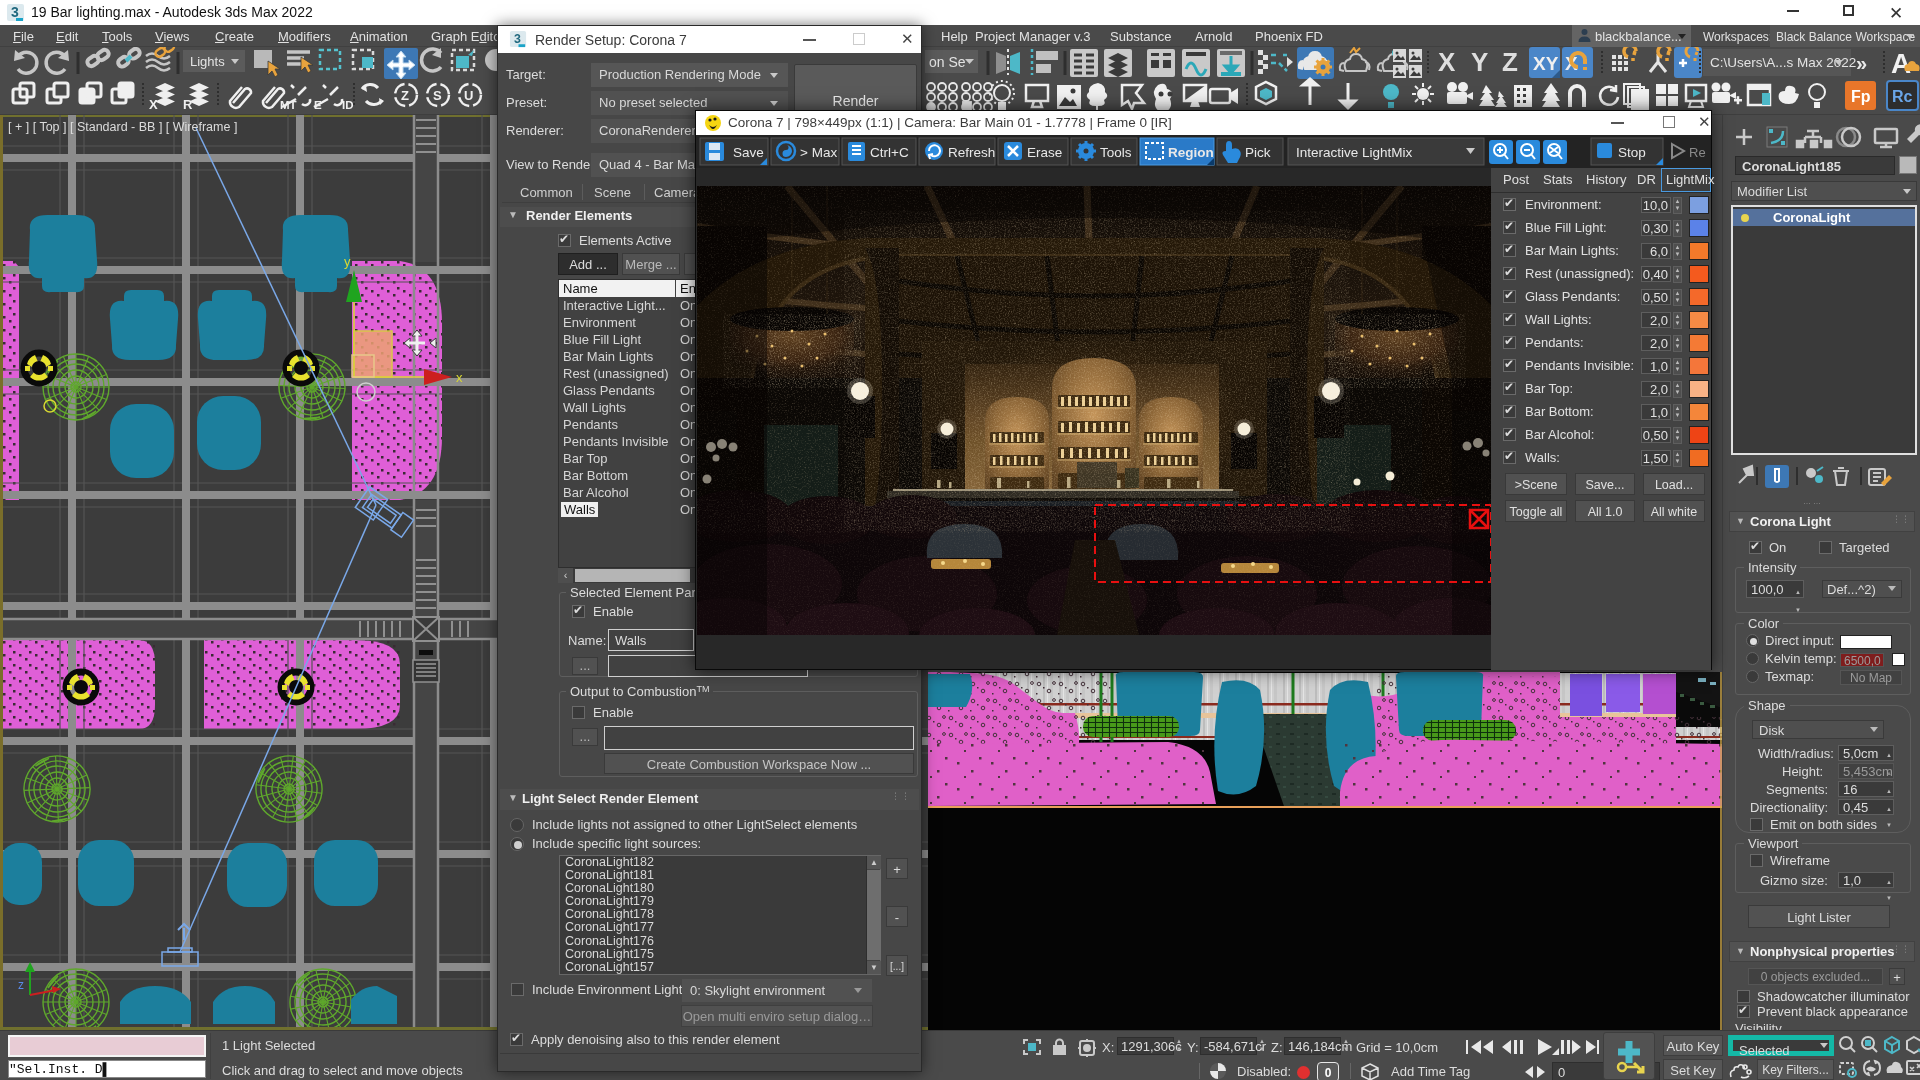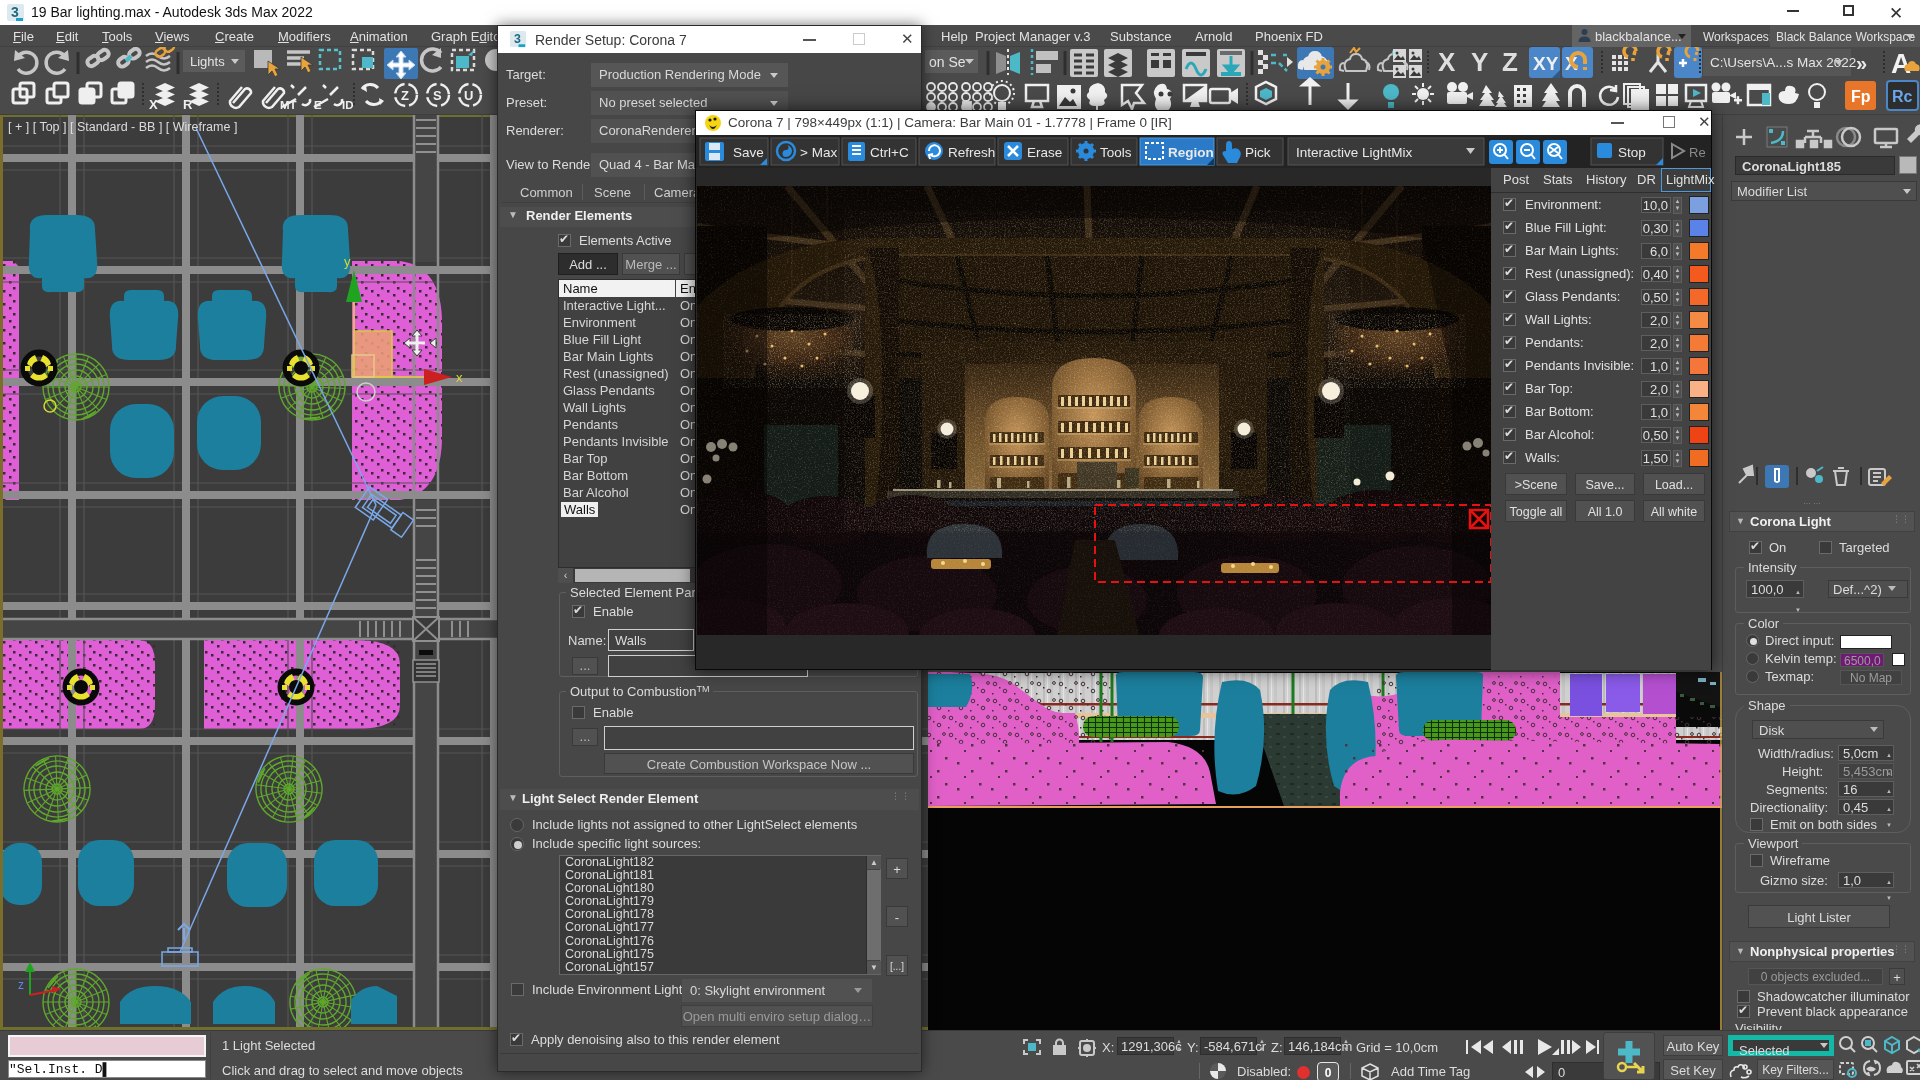--- a/index.html
+++ b/index.html
@@ -792,20 +792,25 @@
       <path d="M186 26 l8 -8 a5.5 5.5 0 1 0 -4 -4 l-8 8 z" fill="#c9c9c9" stroke="none" transform="translate(2,-2)"></path>
     </g>
   </svg>
 
   <div class="abs" style="left:12px;top:41px;width:160px;height:19px;background:#3a3a3a;border:1px solid #2a2a2a;line-height:19px;"><span style="margin-left:6px;font-weight:bold;">CoronaLight185</span></div>
   <div class="abs" style="left:176px;top:41px;width:18px;height:18px;background:#b9b9b9;border:1px solid #777;"></div>
 
   <div class="abs" style="left:8px;top:66px;width:186px;height:20px;background:#4f4f4f;border:1px solid #3a3a3a;line-height:20px;"><span style="margin-left:5px;">Modifier List</span></div>
   <div class="darr" style="left:180px;top:74px;"></div>
 
+  <div class="abs" style="left:8px;top:90px;width:186px;height:250px;background:#3a3a3a;border:2px solid #e0e0e0;">
+    <div class="abs" style="left:0;top:2px;width:182px;height:17px;background:#55719c;color:#fff;font-weight:bold;line-height:17px;">
+      <span style="display:inline-block;width:8px;height:8px;border-radius:50%;background:#e8d44f;margin-left:8px;"></span><span style="margin-left:24px;">CoronaLight</span>
+    </div>
+  </div>
 
   <svg class="abs" style="left:0;top:346px;" width="198" height="30" viewBox="0 0 198 30">
     <g stroke="#c9c9c9" stroke-width="2" fill="none">
       <path d="M16 22 l8 -8 m0 0 l-3 -6 l8 -3 l1 9 z" fill="#c9c9c9"></path>
       <line x1="34" y1="6" x2="34" y2="24" stroke="#2e2e2e"></line>
       <rect x="42" y="4" width="24" height="23" rx="3" fill="#3d78b5" stroke="none"></rect>
       <path d="M51 8 h6 m-5 0 v12 a2.5 2.5 0 0 0 4 0 v-12" stroke="#fff"></path>
       <line x1="74" y1="6" x2="74" y2="24" stroke="#2e2e2e"></line>
       <circle cx="88" cy="12" r="4" fill="#c9c9c9"></circle>
           <circle cx="96" cy="18" r="4" fill="#4db8c8" stroke="none"></circle>
@@ -823,30 +828,30 @@
     <span style="position:absolute;left:6px;top:4px;color:#bbb;font-size:9px;">▼</span>
     <span style="position:absolute;left:20px;top:2px;font-weight:bold;color:#f0f0f0;">Corona Light</span>
     <span style="position:absolute;right:4px;top:2px;color:#8a8a8a;font-size:9px;">⋮⋮</span>
   </div>
   <div class="abs" style="left:26px;top:426px;"><span class="cb chk"></span><span style="position:relative;top:-2px;margin-left:7px;">On</span></div>
   <div class="abs" style="left:96px;top:426px;"><span class="cb"></span><span style="position:relative;top:-2px;margin-left:7px;">Targeted</span></div>
 
   <div class="abs" style="left:12px;top:452px;width:176px;height:46px;border:1px solid #5e5e5e;border-radius:3px;">
     <div class="abs" style="left:8px;top:-8px;background:#4a4a4a;padding:0 4px;">Intensity</div>
     <div class="abs" style="left:10px;top:12px;width:58px;height:18px;background:#3a3a3a;border:1px solid #5e5e5e;line-height:18px;"><span style="margin-left:4px;">100,0</span><span style="position:absolute;right:2px;top:2px;font-size:6px;color:#bbb;">▲<br>▼</span></div>
-    <div class="abs" style="left:92px;top:12px;width:80px;height:18px;background:#4f4f4f;border:1px solid #3a3a3a;line-height:18px;"><span style="margin-left:4px;">Def...^2)</span></div>
+    <div class="abs" style="left:86px;top:12px;width:80px;height:18px;background:#4f4f4f;border:1px solid #3a3a3a;line-height:18px;"><span style="margin-left:4px;">Def...^2)</span></div>
     <div class="darr" style="left:152px;top:18px;border-top-color:#bbb;"></div>
   </div>
 
   <div class="abs" style="left:12px;top:508px;width:176px;height:72px;border:1px solid #5e5e5e;border-radius:3px;">
     <div class="abs" style="left:8px;top:-8px;background:#4a4a4a;padding:0 4px;">Color</div>
     <div class="abs" style="left:10px;top:10px;"><span style="display:inline-block;width:13px;height:13px;border-radius:50%;background:#3a3a3a;border:1px solid #666;position:relative;"><span style="position:absolute;left:3px;top:3px;width:7px;height:7px;border-radius:50%;background:#e0e0e0;"></span></span><span style="position:relative;top:-2px;margin-left:6px;">Direct input:</span></div>
     <div class="abs" style="left:104px;top:11px;width:52px;height:14px;background:#ffffff;border:1px solid #222;"></div>
     <div class="abs" style="left:10px;top:28px;"><span style="display:inline-block;width:13px;height:13px;border-radius:50%;background:#3a3a3a;border:1px solid #666;"></span><span style="position:relative;top:-2px;margin-left:6px;">Kelvin temp:</span></div>
-    <div class="abs gtxt" style="left:104px;top:29px;width:44px;height:14px;background:#701a75;border:1px solid #555;line-height:14px;font-size:12px;"><span style="margin-left:3px;">6500,0</span></div>
+    <div class="abs gtxt" style="left:104px;top:29px;width:44px;height:14px;background:#7f1d1d;border:1px solid #555;line-height:14px;font-size:12px;"><span style="margin-left:3px;">6500,0</span></div>
     <div class="abs" style="left:156px;top:29px;width:13px;height:13px;background:#fff;border:1px solid #222;"></div>
     <div class="abs" style="left:10px;top:46px;"><span style="display:inline-block;width:13px;height:13px;border-radius:50%;background:#3a3a3a;border:1px solid #666;"></span><span style="position:relative;top:-2px;margin-left:6px;">Texmap:</span></div>
     <div class="abs gtxt" style="left:104px;top:46px;width:62px;height:15px;background:#414141;border:1px solid #555;text-align:center;line-height:15px;font-size:12px;">No Map</div>
   </div>
 
   <div class="abs" style="left:12px;top:590px;width:176px;height:128px;border:1px solid #5e5e5e;border-radius:14px;">
     <div class="abs" style="left:8px;top:-8px;background:#4a4a4a;padding:0 4px;">Shape</div>
     <div class="abs" style="left:16px;top:14px;width:132px;height:19px;background:#4f4f4f;border:1px solid #3a3a3a;line-height:19px;"><span style="margin-left:6px;">Disk</span></div>
     <div class="darr" style="left:134px;top:21px;border-top-color:#bbb;"></div>
     <div class="abs" style="left:22px;top:40px;">Width/radius:</div>
@@ -1028,20 +1033,21 @@
   <div class="abs fld" style="left:93px;top:37px;width:197px;height:24px;line-height:24px;background:#565656;"><span style="margin-left:8px;">Production Rendering Mode</span></div>
   <div class="darr" style="left:272px;top:47px;"></div>
   <div class="abs" style="left:8px;top:69px;">Preset:</div>
   <div class="abs fld gtxt" style="left:93px;top:65px;width:197px;height:24px;line-height:24px;background:#515151;"><span style="margin-left:8px;">No preset selected</span></div>
   <div class="darr" style="left:272px;top:75px;"></div>
   <div class="abs" style="left:8px;top:97px;">Renderer:</div>
   <div class="abs fld" style="left:93px;top:93px;width:197px;height:24px;line-height:24px;background:#515151;"><span style="margin-left:8px;">CoronaRenderer</span></div>
   <div class="abs" style="left:8px;top:131px;">View to Render:</div>
   <div class="abs fld" style="left:93px;top:127px;width:197px;height:24px;line-height:24px;background:#515151;"><span style="margin-left:8px;">Quad 4 - Bar Main 0</span></div>
 
+  <div class="abs" style="left:296px;top:38px;width:123px;height:72px;background:#5a5a5a;border:1px solid #3a3a3a;border-radius:2px;text-align:center;line-height:72px;color:#ececec;font-size:14px;">Render</div>
 
   <div class="abs" style="left:4px;top:155px;width:415px;height:22px;border-bottom:1px solid #3e3e3e;">
     <span style="position:absolute;left:18px;top:4px;color:#cfcfcf;">Common</span>
     <span style="position:absolute;left:92px;top:4px;color:#cfcfcf;">Scene</span>
     <span style="position:absolute;left:152px;top:4px;color:#cfcfcf;">Camera</span>
     <div class="abs" style="left:80px;top:3px;width:1px;height:16px;background:#5c5c5c;"></div>
     <div class="abs" style="left:142px;top:3px;width:1px;height:16px;background:#5c5c5c;"></div>
     <div class="abs" style="left:210px;top:3px;width:1px;height:16px;background:#5c5c5c;"></div>
   </div>
 

